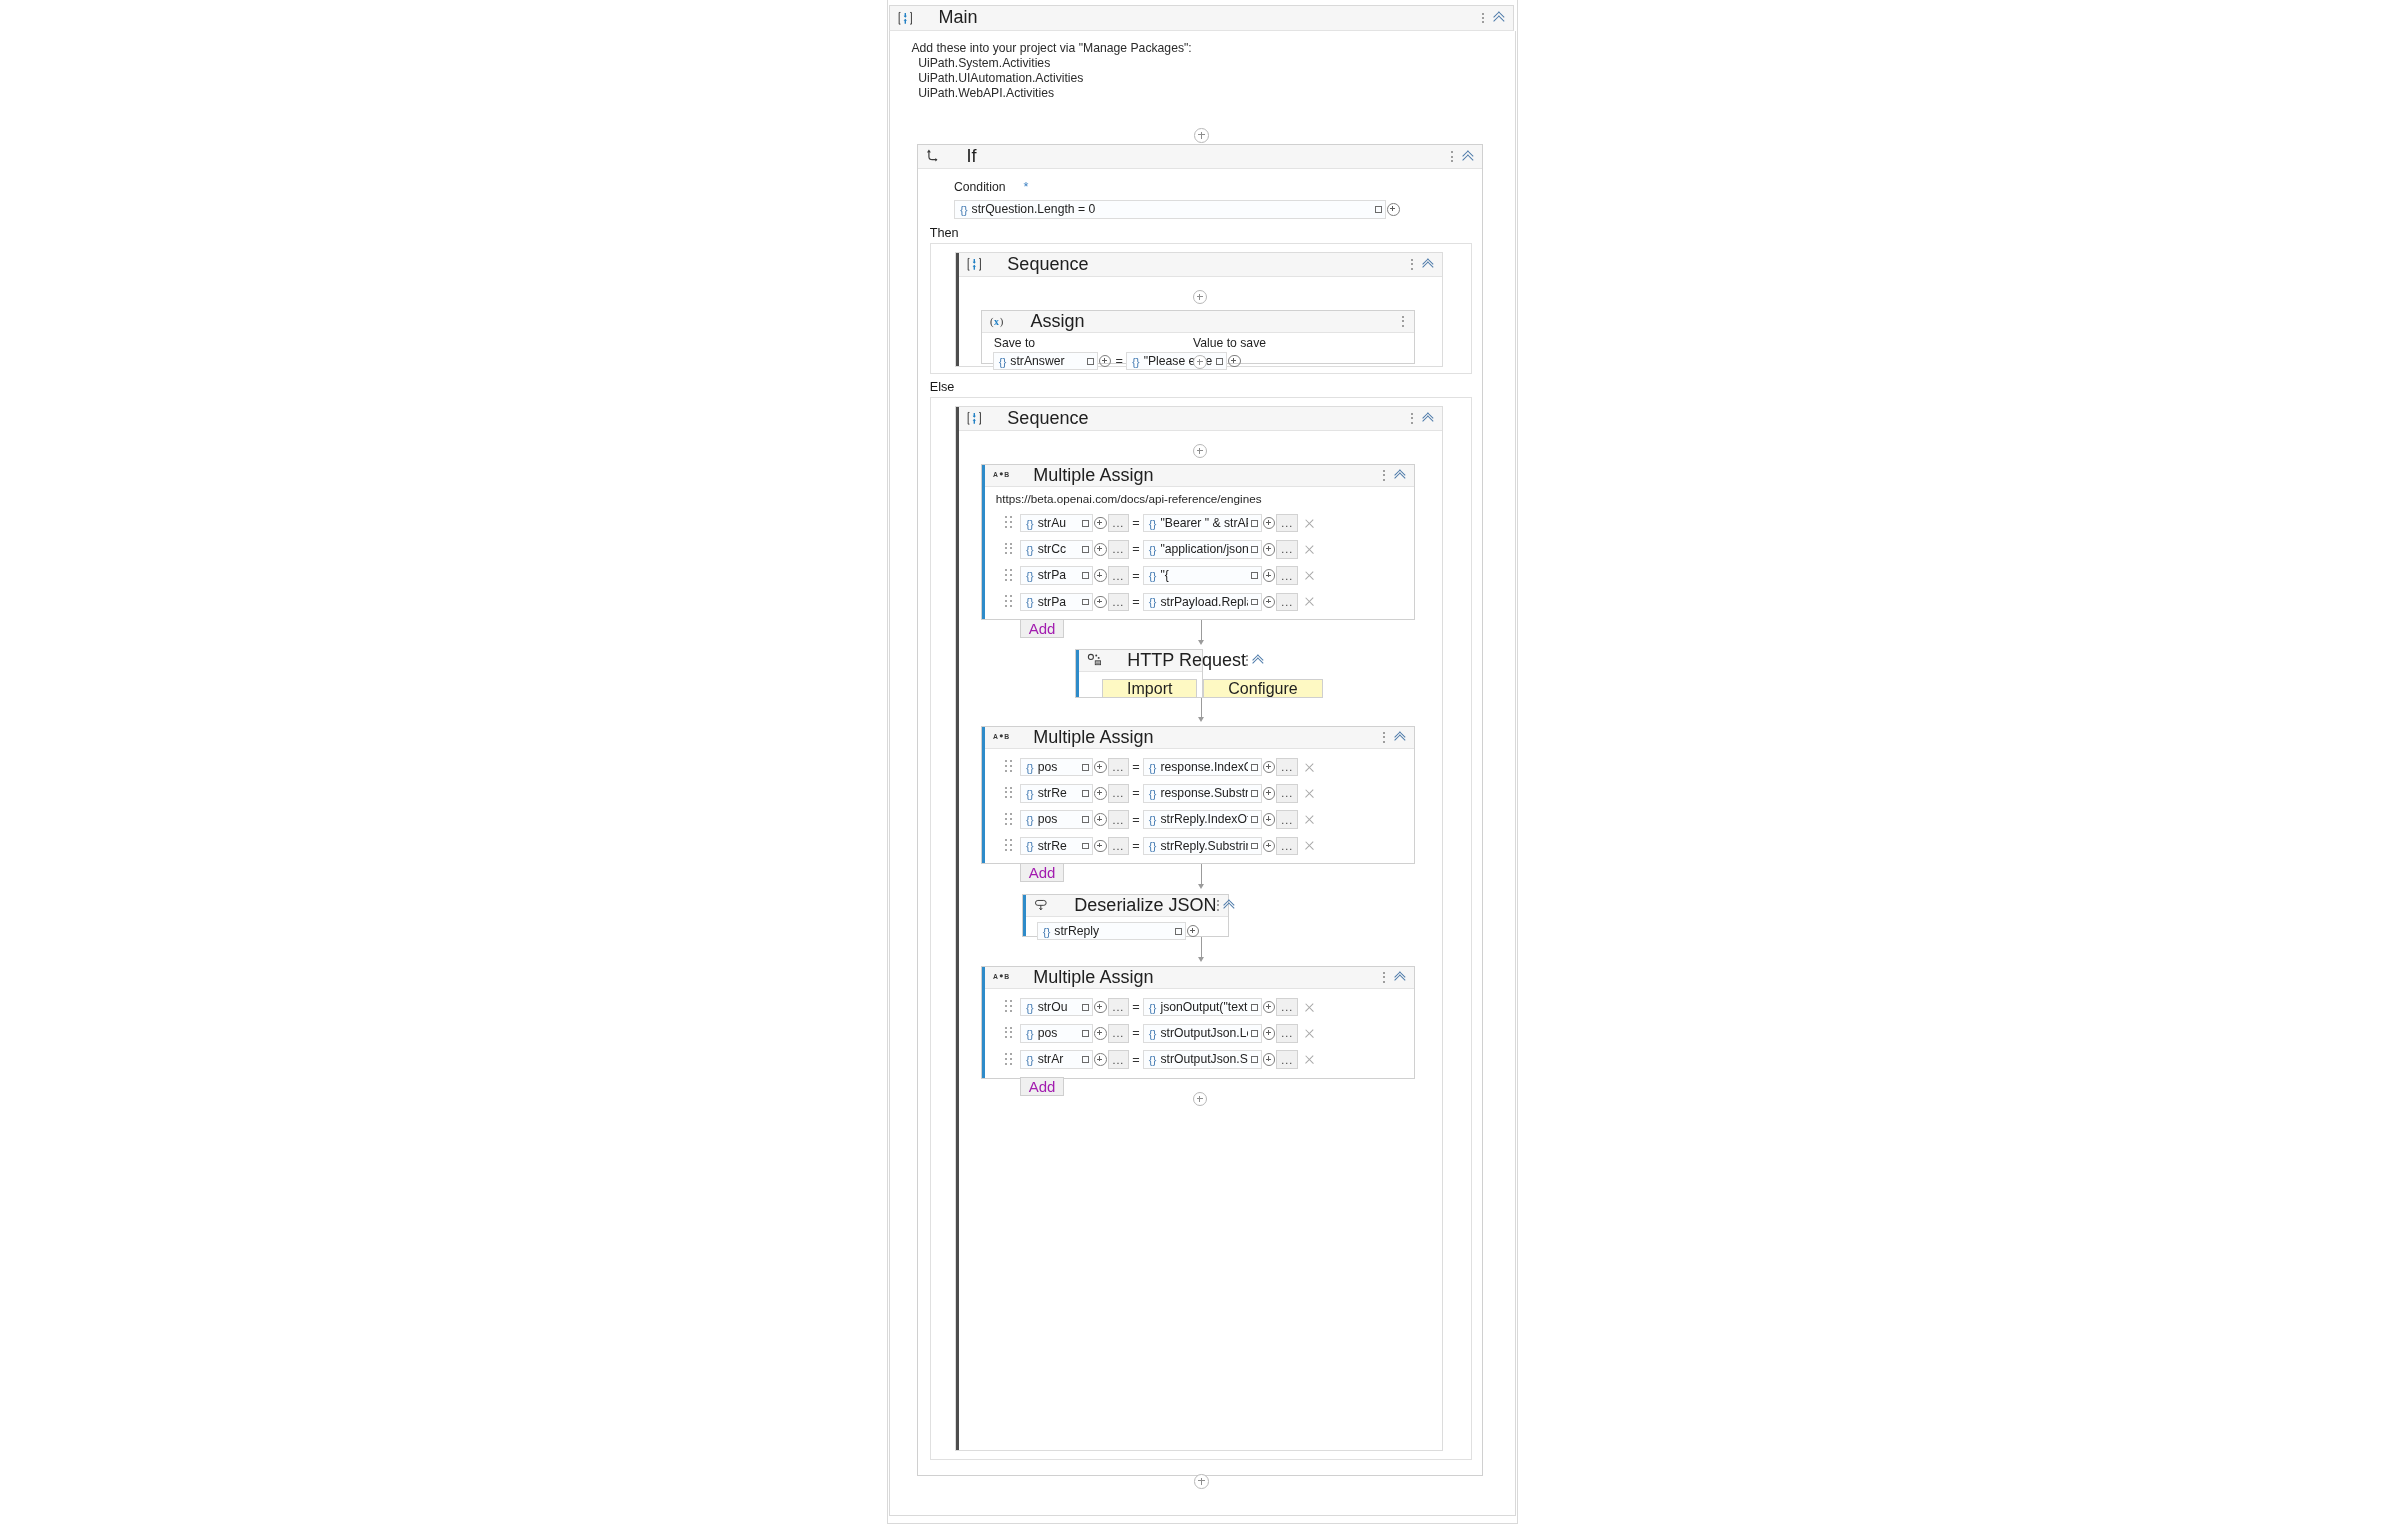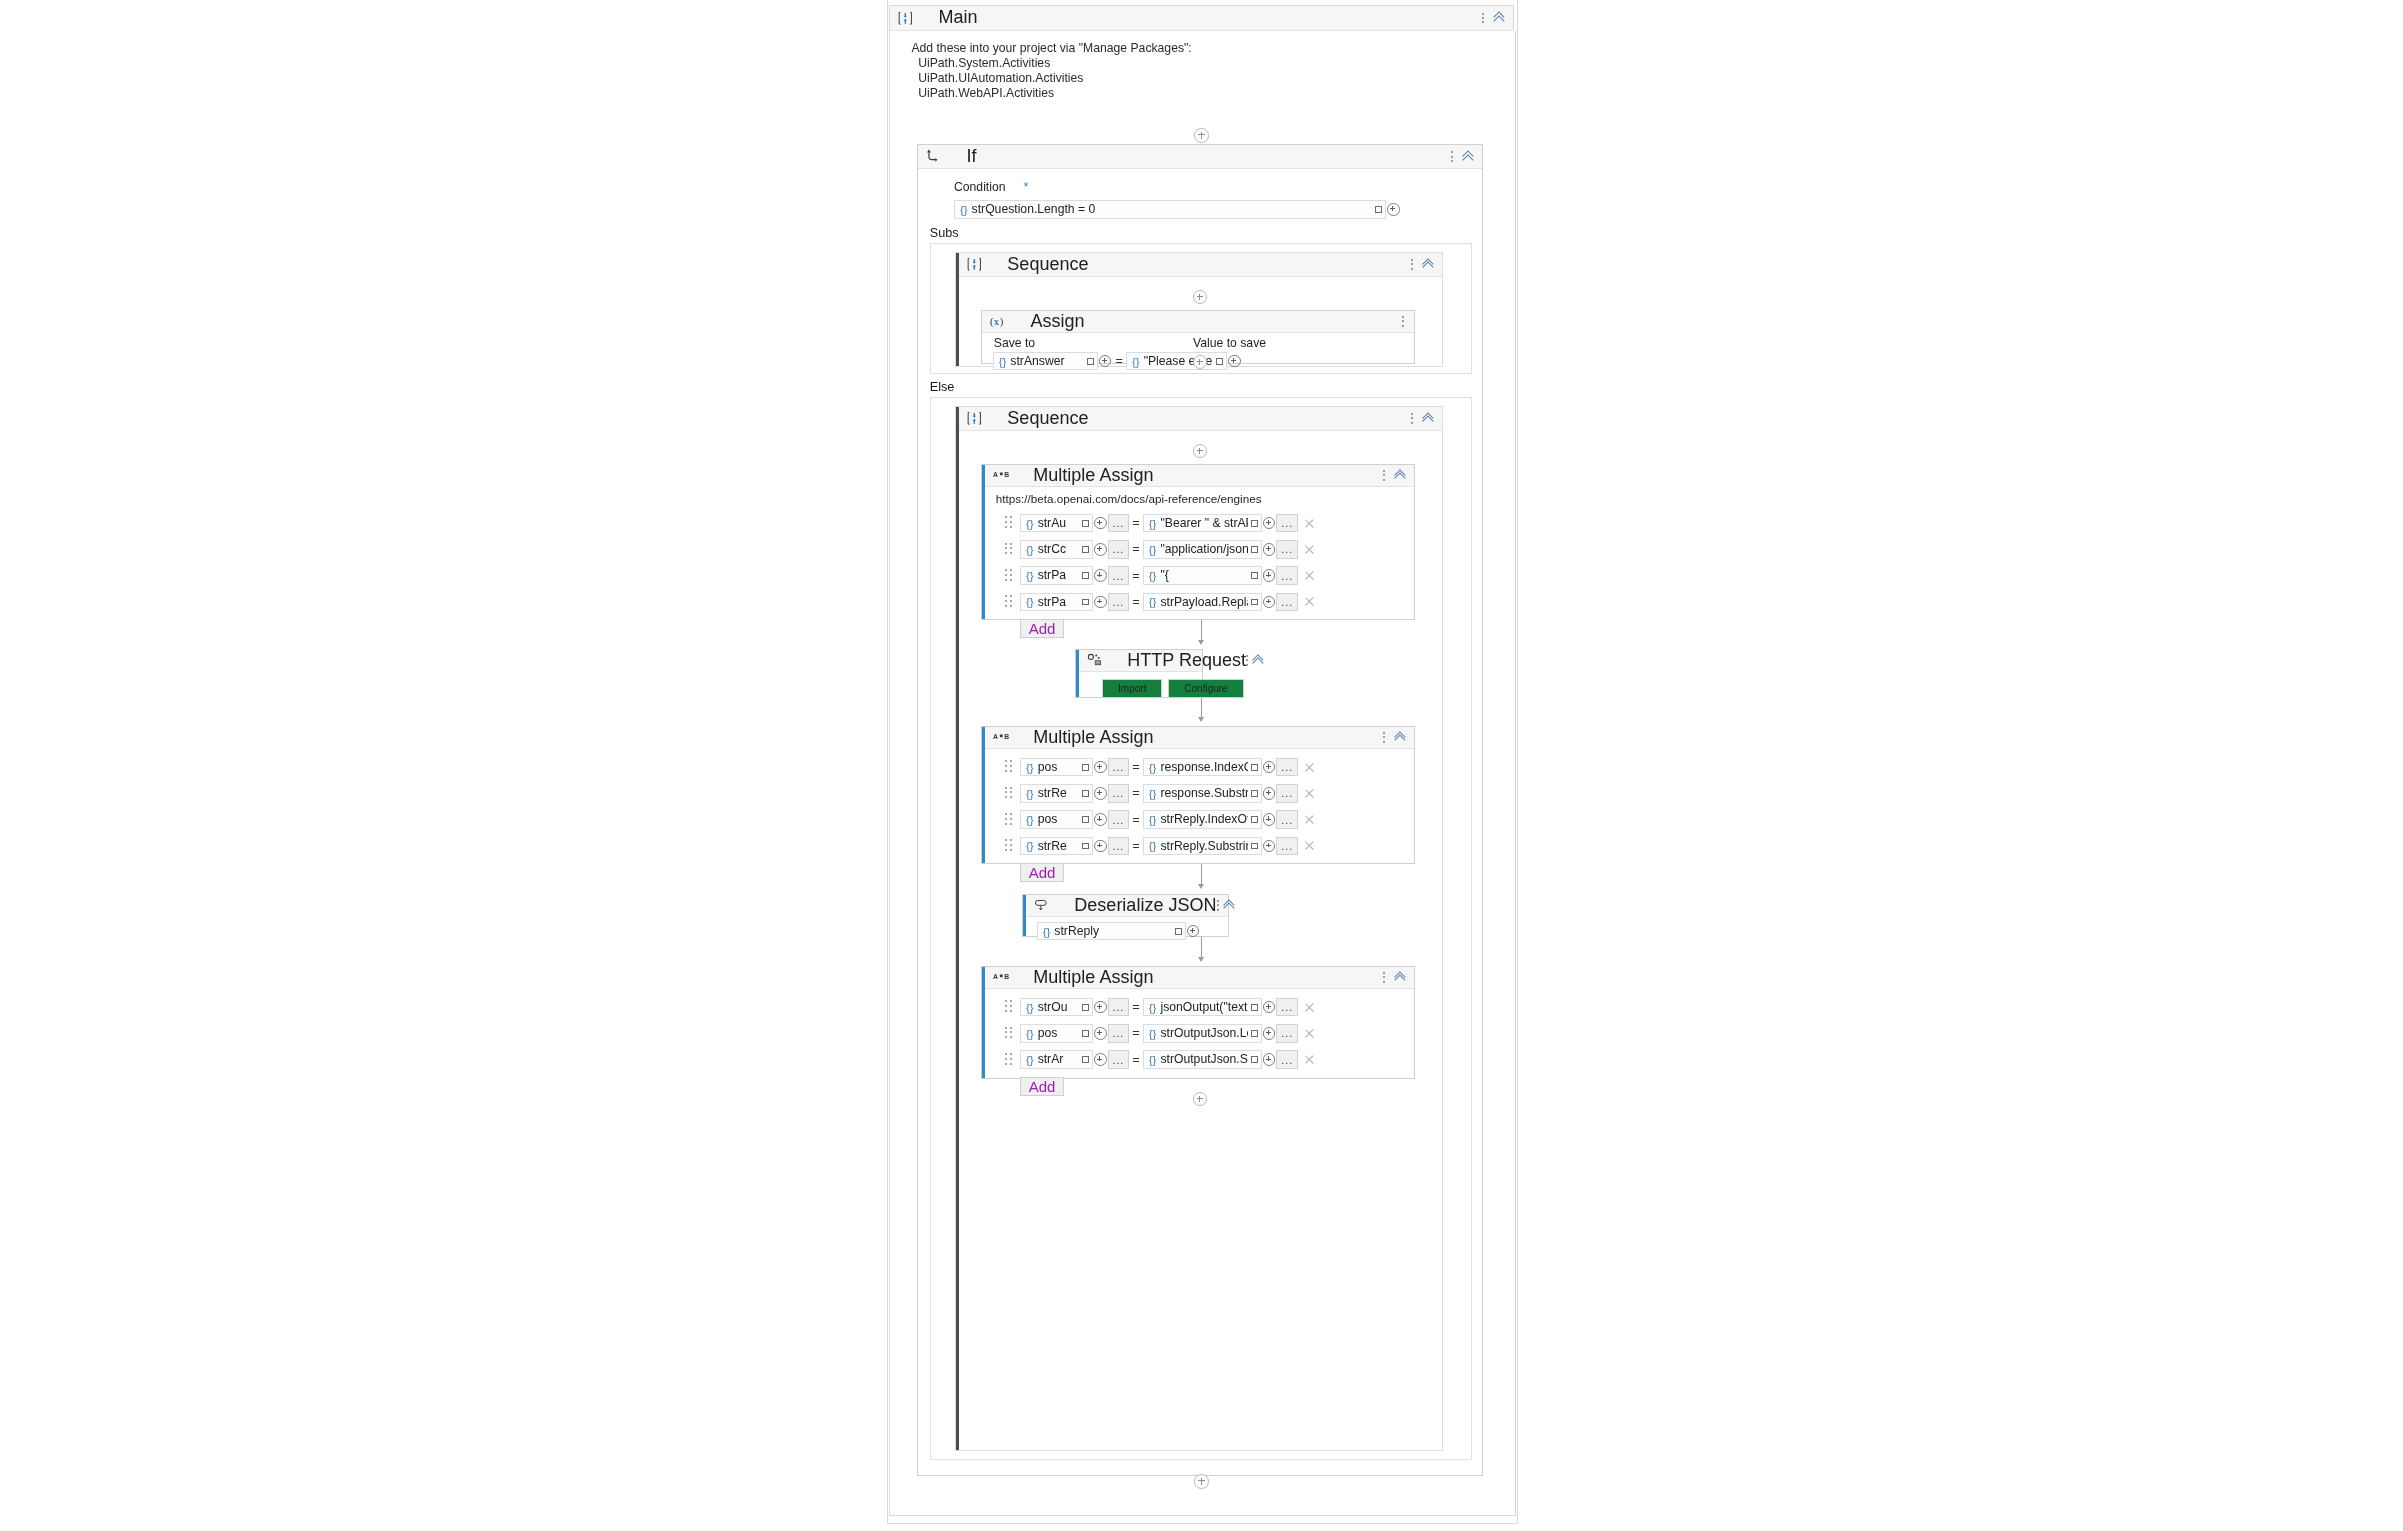--- a/index.html
+++ b/index.html
@@ -149,23 +149,23 @@
     width:44px;height:19.5px;border:1px solid #cfcfcf;background:#f0f0f0;
     font-size:15px;color:#a21caf;display:flex;align-items:center;justify-content:center;
     box-sizing:border-box;cursor:pointer;
   }
   .branch-lbl{font-size:12.7px;color:#181818;}
   .fieldlbl{font-size:12.2px;color:#1f1f1f;}
   .req{color:#3a7fc1;font-size:12.7px;}
   .note{font-size:12.2px;color:#2b2b2b;line-height:15px;white-space:pre;}
   .url{font-size:11.7px;color:#262626;}
   .btn-std{
-    height:19.5px;border:1px solid #cfcfcf;background:#15803d;
-    font-size:10px;color:#1f1f1f;display:flex;align-items:center;justify-content:center;
-    box-sizing:border-box;cursor:pointer;padding:0 15px;
+    height:19.5px;border:1px solid #cfcfcf;background:#fef9c3;
+    font-size:16px;color:#1f1f1f;display:flex;align-items:center;justify-content:center;
+    box-sizing:border-box;cursor:pointer;padding:0 24px;
   }
   .seq-box{
     background:#fff;border:1px solid #dcdcdc;box-sizing:border-box;position:relative;
   }
   .branch-wrap{border:1px solid #e0e0e0;box-sizing:border-box;background:#fff;}
 </style>
 </head>
 <body>
 
 <div id="canvas">
@@ -233,21 +233,21 @@
         <div class="expr" style="width:432px;">
           <span class="br">{}</span>
           <span class="val">strQuestion.Length = 0</span>
           <span class="exp-ic"></span>
         </div>
         <span class="plusbox">
             <span class="c"></span>
           </span>
       </div>
 
-      <div class="branch-lbl" style="position:absolute;left:11.7px;top:81px;">Subs</div>
+      <div class="branch-lbl" style="position:absolute;left:11.7px;top:81px;">Then</div>
 
       <div class="branch-wrap" style="position:absolute;left:11.7px;top:98px;width:542px;height:131px;">
 
         <div class="seq-box" style="position:absolute;left:24.4px;top:7.8px;width:488px;height:115px;">
           <span class="accent-dark"></span>
           <div class="card-head" style="margin-left:2.9px;">
             <span class="ico">
               <svg width="14.6" height="14.6" viewBox="0 0 15 15">
                 <path d="M2.5 1.5 L1.2 1.5 L1.2 13.5 L2.5 13.5" stroke="#3a3a3a" stroke-width="1" fill="none"></path>
                 <path d="M12.5 1.5 L13.8 1.5 L13.8 13.5 L12.5 13.5" stroke="#3a3a3a" stroke-width="1" fill="none"></path>

